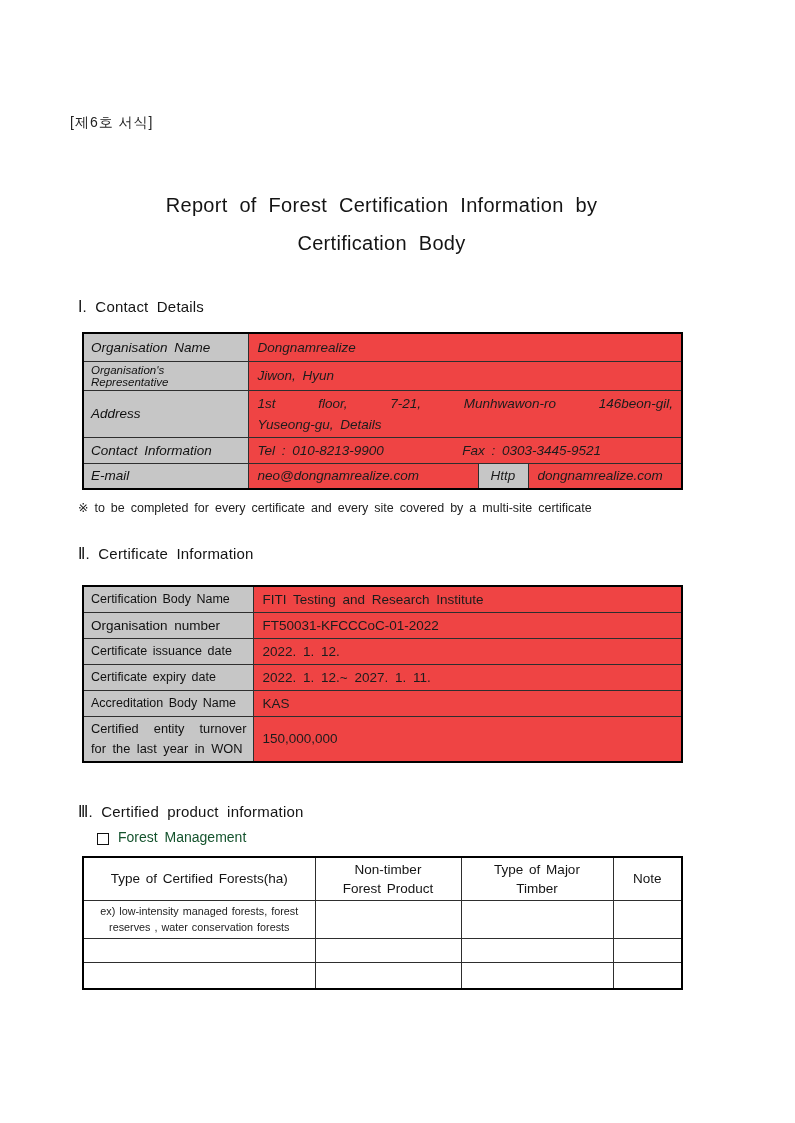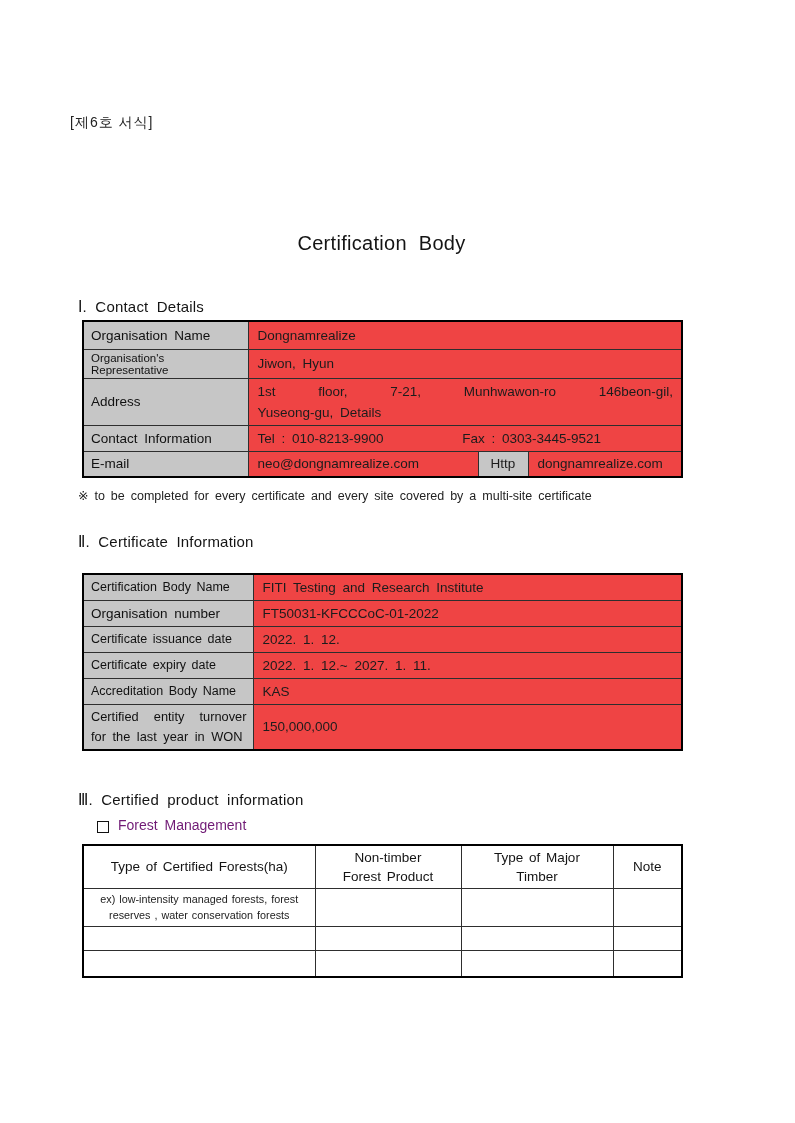--- a/index.html
+++ b/index.html
@@ -58,21 +58,21 @@
     overflow: hidden;
   }
   td.lbl {
     background: #c6c6c6;
     padding: 2px 6px 2px 7px;
     color: #111;
   }
   td.val { padding: 2px 8px 2px 9px; background: #ef4444; }
   .small-lbl { font-size: 11.5px; word-spacing: 2px; }
 
-  .mt-t1 { margin-top: 4px; }
+  .mt-t1 { margin-top: 16px; font-style: italic; }
   .mt-t2 { margin-top: 22px; }
   .mt-t3 { margin-top: 11px; }
 
   .r28 { height: 28px; }
   .r27 { height: 27px; }
   .r41 { height: 41px; }
   .r26 { height: 26px; }
   .r42 { height: 42px; }
   .r40 { height: 40px; padding-left: 44px; }
   .r38 { height: 38px; }
@@ -101,21 +101,21 @@
     word-spacing: 2.5px;
     color: #222;
   }
 
   .checkbox-line {
     margin: 8px 0 0 97px;
     font-size: 14px;
     word-spacing: 3px;
     display: flex;
     align-items: flex-end;
-    color: #701a75;
+    color: #14532d;
   }
   .checkbox-square {
     display: inline-block;
     width: 12px;
     height: 12px;
     border: 1.5px solid #111;
     margin-right: 9px;
     background: #fff;
   }
 
@@ -144,21 +144,21 @@
   }
 </style>
 </head>
 <body>
 
 <div class="page">
 
   <div class="form-label">[제6호 서식]</div>
 
   <div class="doc-title">
-    <br>
+    <span>Report of Forest Certification Information by</span><br>
     <span>Certification Body</span>
   </div>
 
   <div class="section-heading h-sec1">Ⅰ. Contact Details</div>
 
   <table class="tbl mt-t1">
     <colgroup>
         <col style="width:165px">
         <col style="width:230px">
         <col style="width:50px">

